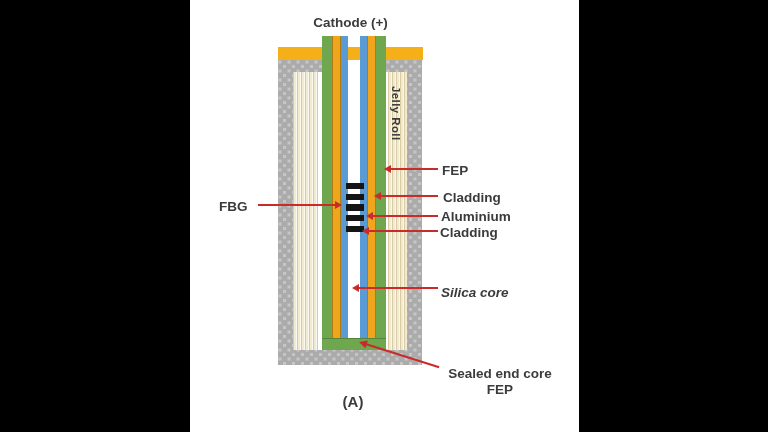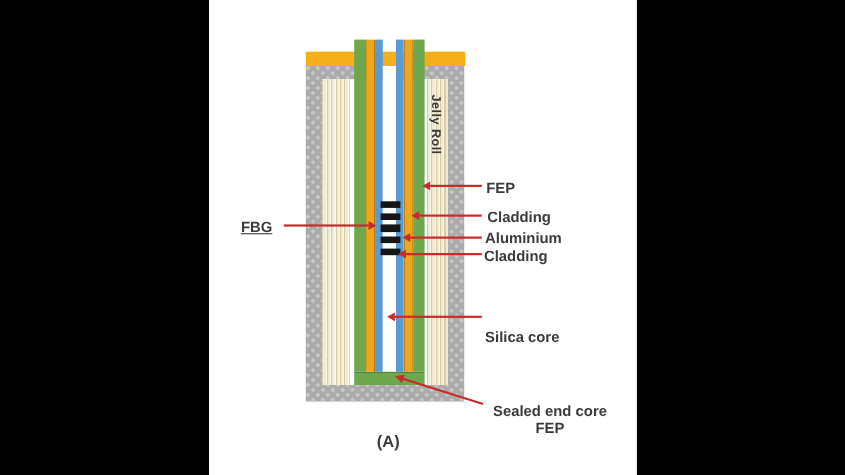--- a/index.html
+++ b/index.html
@@ -70,26 +70,26 @@
     border-right:8px solid var(--arrow_red);
     border-top:4px solid transparent;border-bottom:4px solid transparent;}
 
   
   .lbl{font-size:13.5px;font-weight:600;color:var(--text_dark);
     white-space:nowrap;line-height:1.2;}
   .ctr{text-align:center;}
   #cathode-label{left:278px;top:15px;width:145px;}
   #anode-label{left:283px;top:373px;width:140px;}
   #figure-caption{left:283px;top:393px;width:140px;font-size:15px;font-weight:700;}
-  #fbg-label{left:219px;top:199px;text-decoration:underline;}
+  #fbg-label{left:219px;top:199px;}
   #fep-label{left:442px;top:163px;}
   #aluminium-label{left:443px;top:190px;}
   #polyimide-label{left:441px;top:209px;}
   #cladding-label{left:440px;top:225px;}
-  #silica-label{left:441px;top:299px;}
+  #silica-label{left:441px;top:285px;font-style:italic;}
   #sealed-label{left:438px;top:366px;width:124px;}
 </style>
 </head>
 <body>
 
 <div id="stage">
   <div class="abs" id="panel"></div>
 
   <div class="abs" id="can-frame"></div>
   <div class="abs" id="can-interior"></div>
@@ -119,20 +119,21 @@
   <div class="abs aline head-left" style="left:391px;top:168px;width:47px;"></div>
   <div class="abs aline head-left" style="left:381px;top:195px;width:57px;"></div>
   <div class="abs aline head-left" style="left:373px;top:215px;width:65px;"></div>
   <div class="abs aline head-left" style="left:369px;top:230px;width:69px;"></div>
   <div class="abs aline head-left" style="left:359px;top:287px;width:79px;"></div>
   <div class="abs" id="arrow-sealed">
     <div class="abs head"></div>
     <div class="abs shaft"></div>
   </div>
 
+  <div class="abs lbl ctr" id="cathode-label">Cathode (+)</div>
   <div class="abs lbl" id="fbg-label">FBG</div>
   <div class="abs lbl" id="fep-label">FEP</div>
   <div class="abs lbl" id="aluminium-label">Cladding</div>
   <div class="abs lbl" id="polyimide-label">Aluminium</div>
   <div class="abs lbl" id="cladding-label">Cladding</div>
   <div class="abs lbl" id="silica-label">Silica core</div>
   <div class="abs lbl ctr" id="sealed-label">
     <div>Sealed end core</div>
     <div>FEP</div>
   </div>

